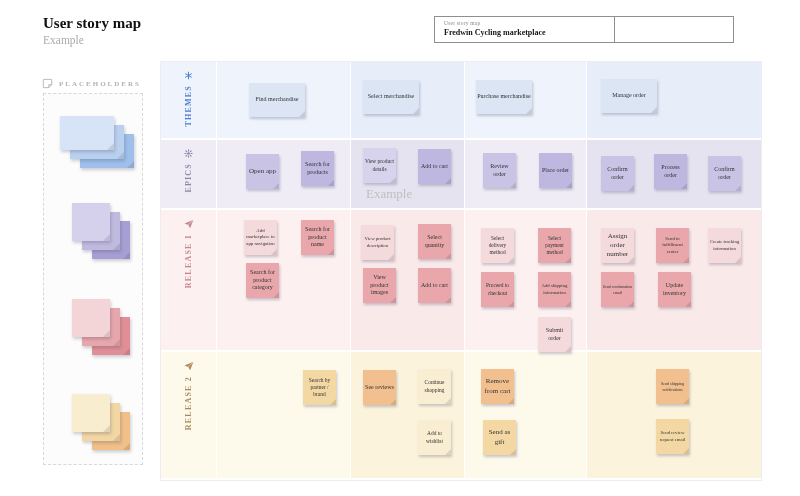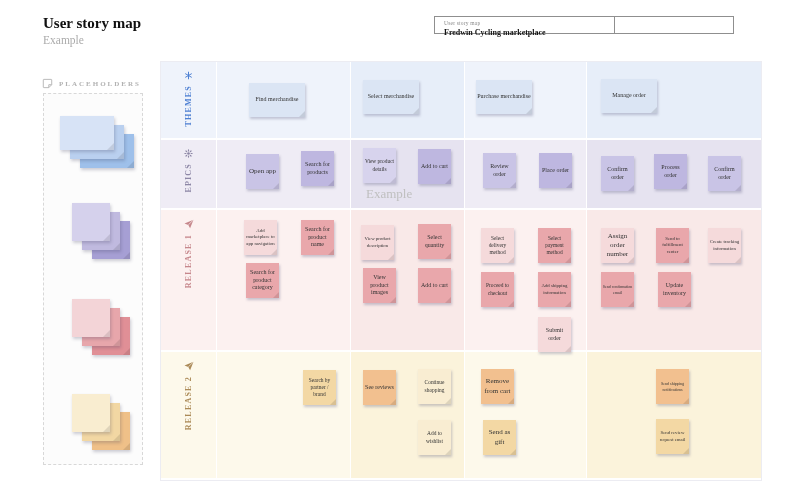--- a/index.html
+++ b/index.html
@@ -5,21 +5,21 @@
   html,body{margin:0;padding:0;background:#fff;}
   .canvas{position:relative;width:800px;height:496px;background:#ffffff;overflow:hidden;
           font-family:Liberation Serif, serif;color:#222;margin-left:6px;}
 
   
   .page-header{position:absolute;left:37px;top:15px;}
   .page-title{font-size:15px;font-weight:700;color:#101010;margin:0;}
   .page-subtitle{font-size:11.5px;color:#ababab;margin-top:2px;}
 
   
-  .info-box{position:absolute;left:428px;top:16px;width:300px;height:18px;
+  .info-box{position:absolute;left:428px;top:16px;width:300px;height:27px;
             border:1px solid #8f8f8f;display:flex;background:#fff;box-sizing:border-box;}
   .info-cell{padding:3px 0 0 9px;box-sizing:border-box;}
   .info-cell.name{width:180px;border-right:1px solid #8f8f8f;}
   .info-cell.date{flex:1;}
   .info-label{font-size:5.5px;color:#8a8a8a;letter-spacing:.2px;}
   .info-value{font-size:8px;font-weight:700;color:#151515;margin-top:1.5px;}
 
   
   .ph-header{position:absolute;left:36px;top:75px;display:flex;align-items:center;gap:6px;
              color:#b2b2b2;}

